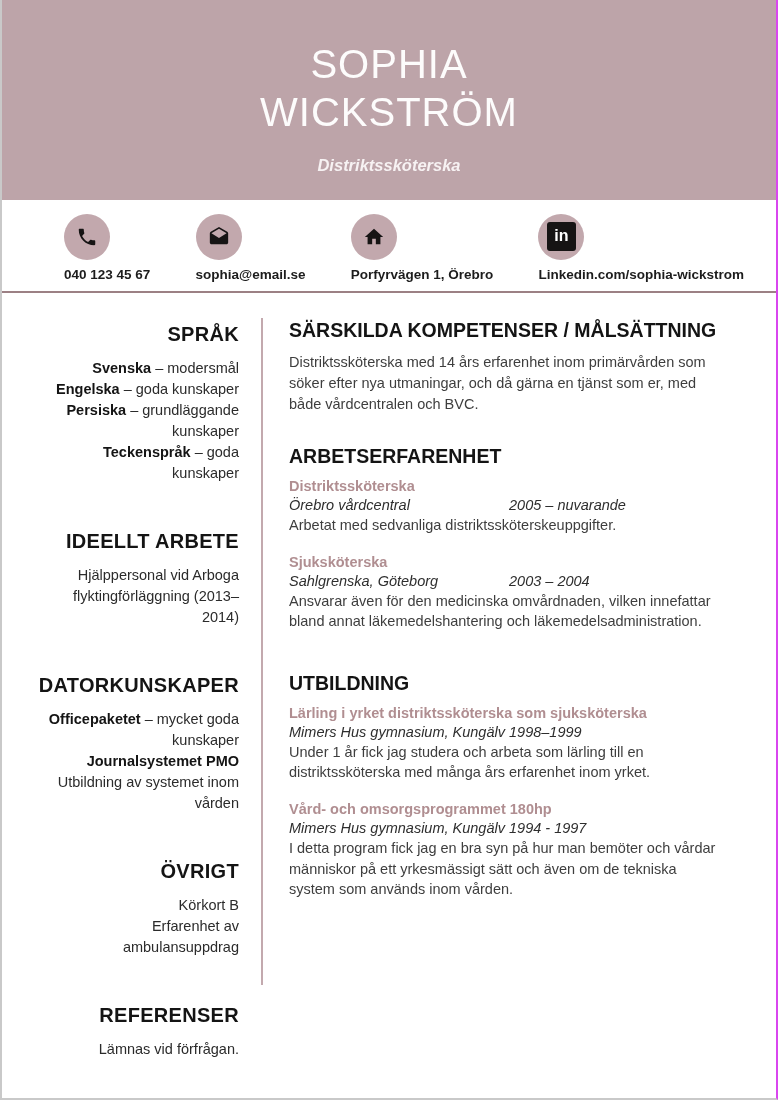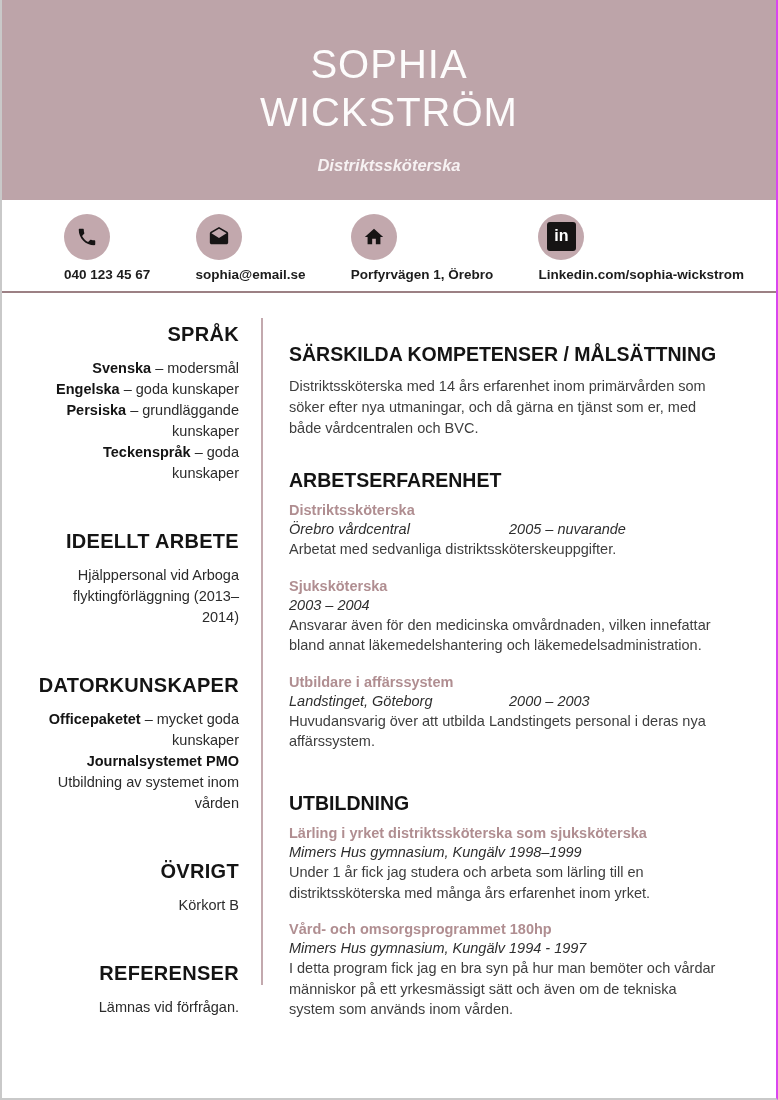--- a/index.html
+++ b/index.html
@@ -114,21 +114,20 @@
     font-size: 14.5px;
     line-height: 1.45;
     color: #2b2b2b;
   }
   .side-text .line { display: block; }
   .term { font-weight: 700; color: #141414; }
 
   .main {
     flex: 1;
     padding: 26px 52px 0 28px;
-    margin-top: 24px;
   }
   .main h2 {
     font-size: 19.5px;
     font-weight: 700;
     color: #141414;
     margin-bottom: 10px;
   }
   .main p.body {
     font-size: 14.5px;
     line-height: 1.45;
@@ -234,20 +233,21 @@
           <span class="line"><span class="term">Officepaketet</span><span> – mycket goda kunskaper</span></span>
           <span class="line"><span class="term">Journalsystemet PMO</span><span></span></span>
           <span class="line"><span class="term"></span><span>Utbildning av systemet inom vården</span></span>
         </div>
       </div>
 
       <div class="side-section">
         <h3>ÖVRIGT</h3>
         <div class="side-text">
           <span class="line">Körkort B</span>
+          <span class="line">Erfarenhet av ambulansuppdrag</span>
         </div>
       </div>
 
       <div class="side-section">
         <h3>REFERENSER</h3>
         <div class="side-text">Lämnas vid förfrågan.</div>
       </div>
 
     </div>
 
@@ -266,33 +266,26 @@
           <div class="entry-meta">
             <span class="org">Örebro vårdcentral</span>
             <span class="dates">2005 – nuvarande</span>
           </div>
           <div class="entry-desc">Arbetat med sedvanliga distriktssköterskeuppgifter.</div>
         </div>
 
         <div class="entry">
           <div class="entry-title">Sjuksköterska</div>
           <div class="entry-meta">
+            <span class="org">Sahlgrenska, Göteborg</span>
             <span class="dates">2003 – 2004</span>
           </div>
           <div class="entry-desc">Ansvarar även för den medicinska omvårdnaden, vilken innefattar bland annat läkemedelshantering och läkemedelsadministration.</div>
         </div>
 
-        <div class="entry">
-          <div class="entry-title">Utbildare i affärssystem</div>
-          <div class="entry-meta">
-            <span class="org">Landstinget, Göteborg</span>
-            <span class="dates">2000 – 2003</span>
-          </div>
-          <div class="entry-desc">Huvudansvarig över att utbilda Landstingets personal i deras nya affärssystem.</div>
-        </div>
       </div>
 
       <div class="section-edu">
         <h2>UTBILDNING</h2>
 
         <div class="entry">
           <div class="entry-title">Lärling i yrket distriktssköterska som sjuksköterska</div>
           <div class="entry-meta">
             <span class="org">Mimers Hus gymnasium, Kungälv</span>
             <span class="dates">1998–1999</span>

